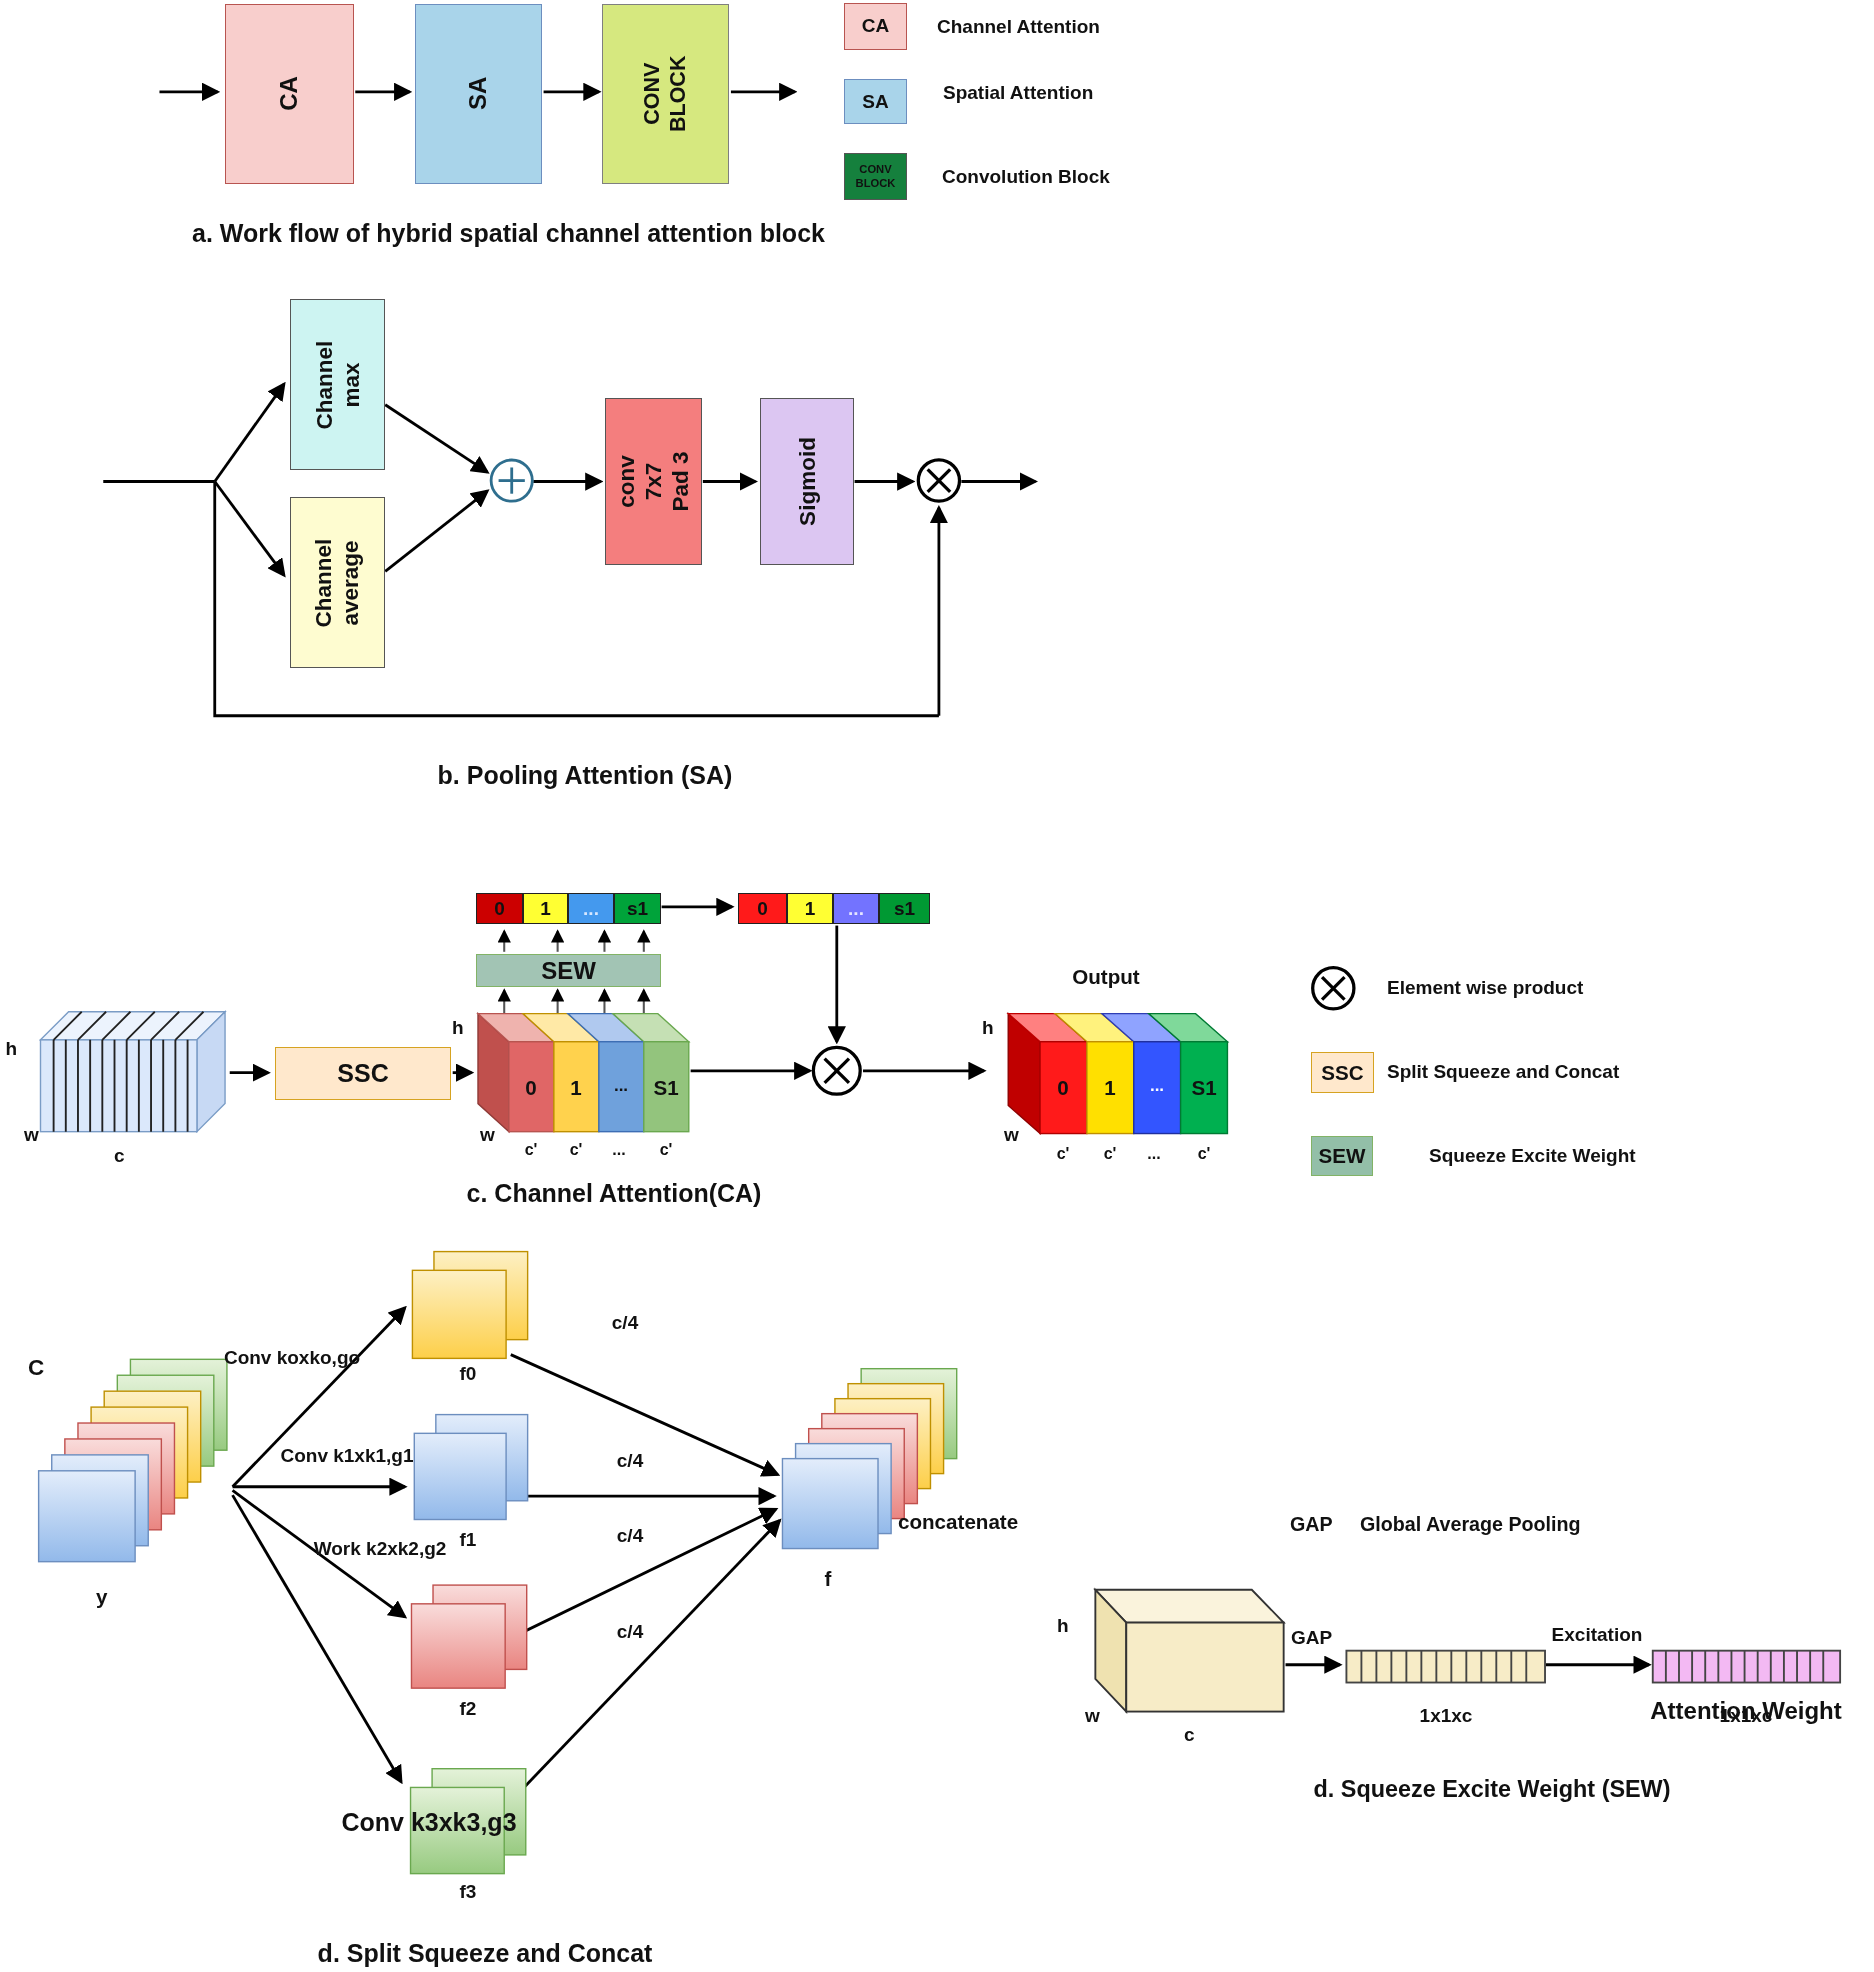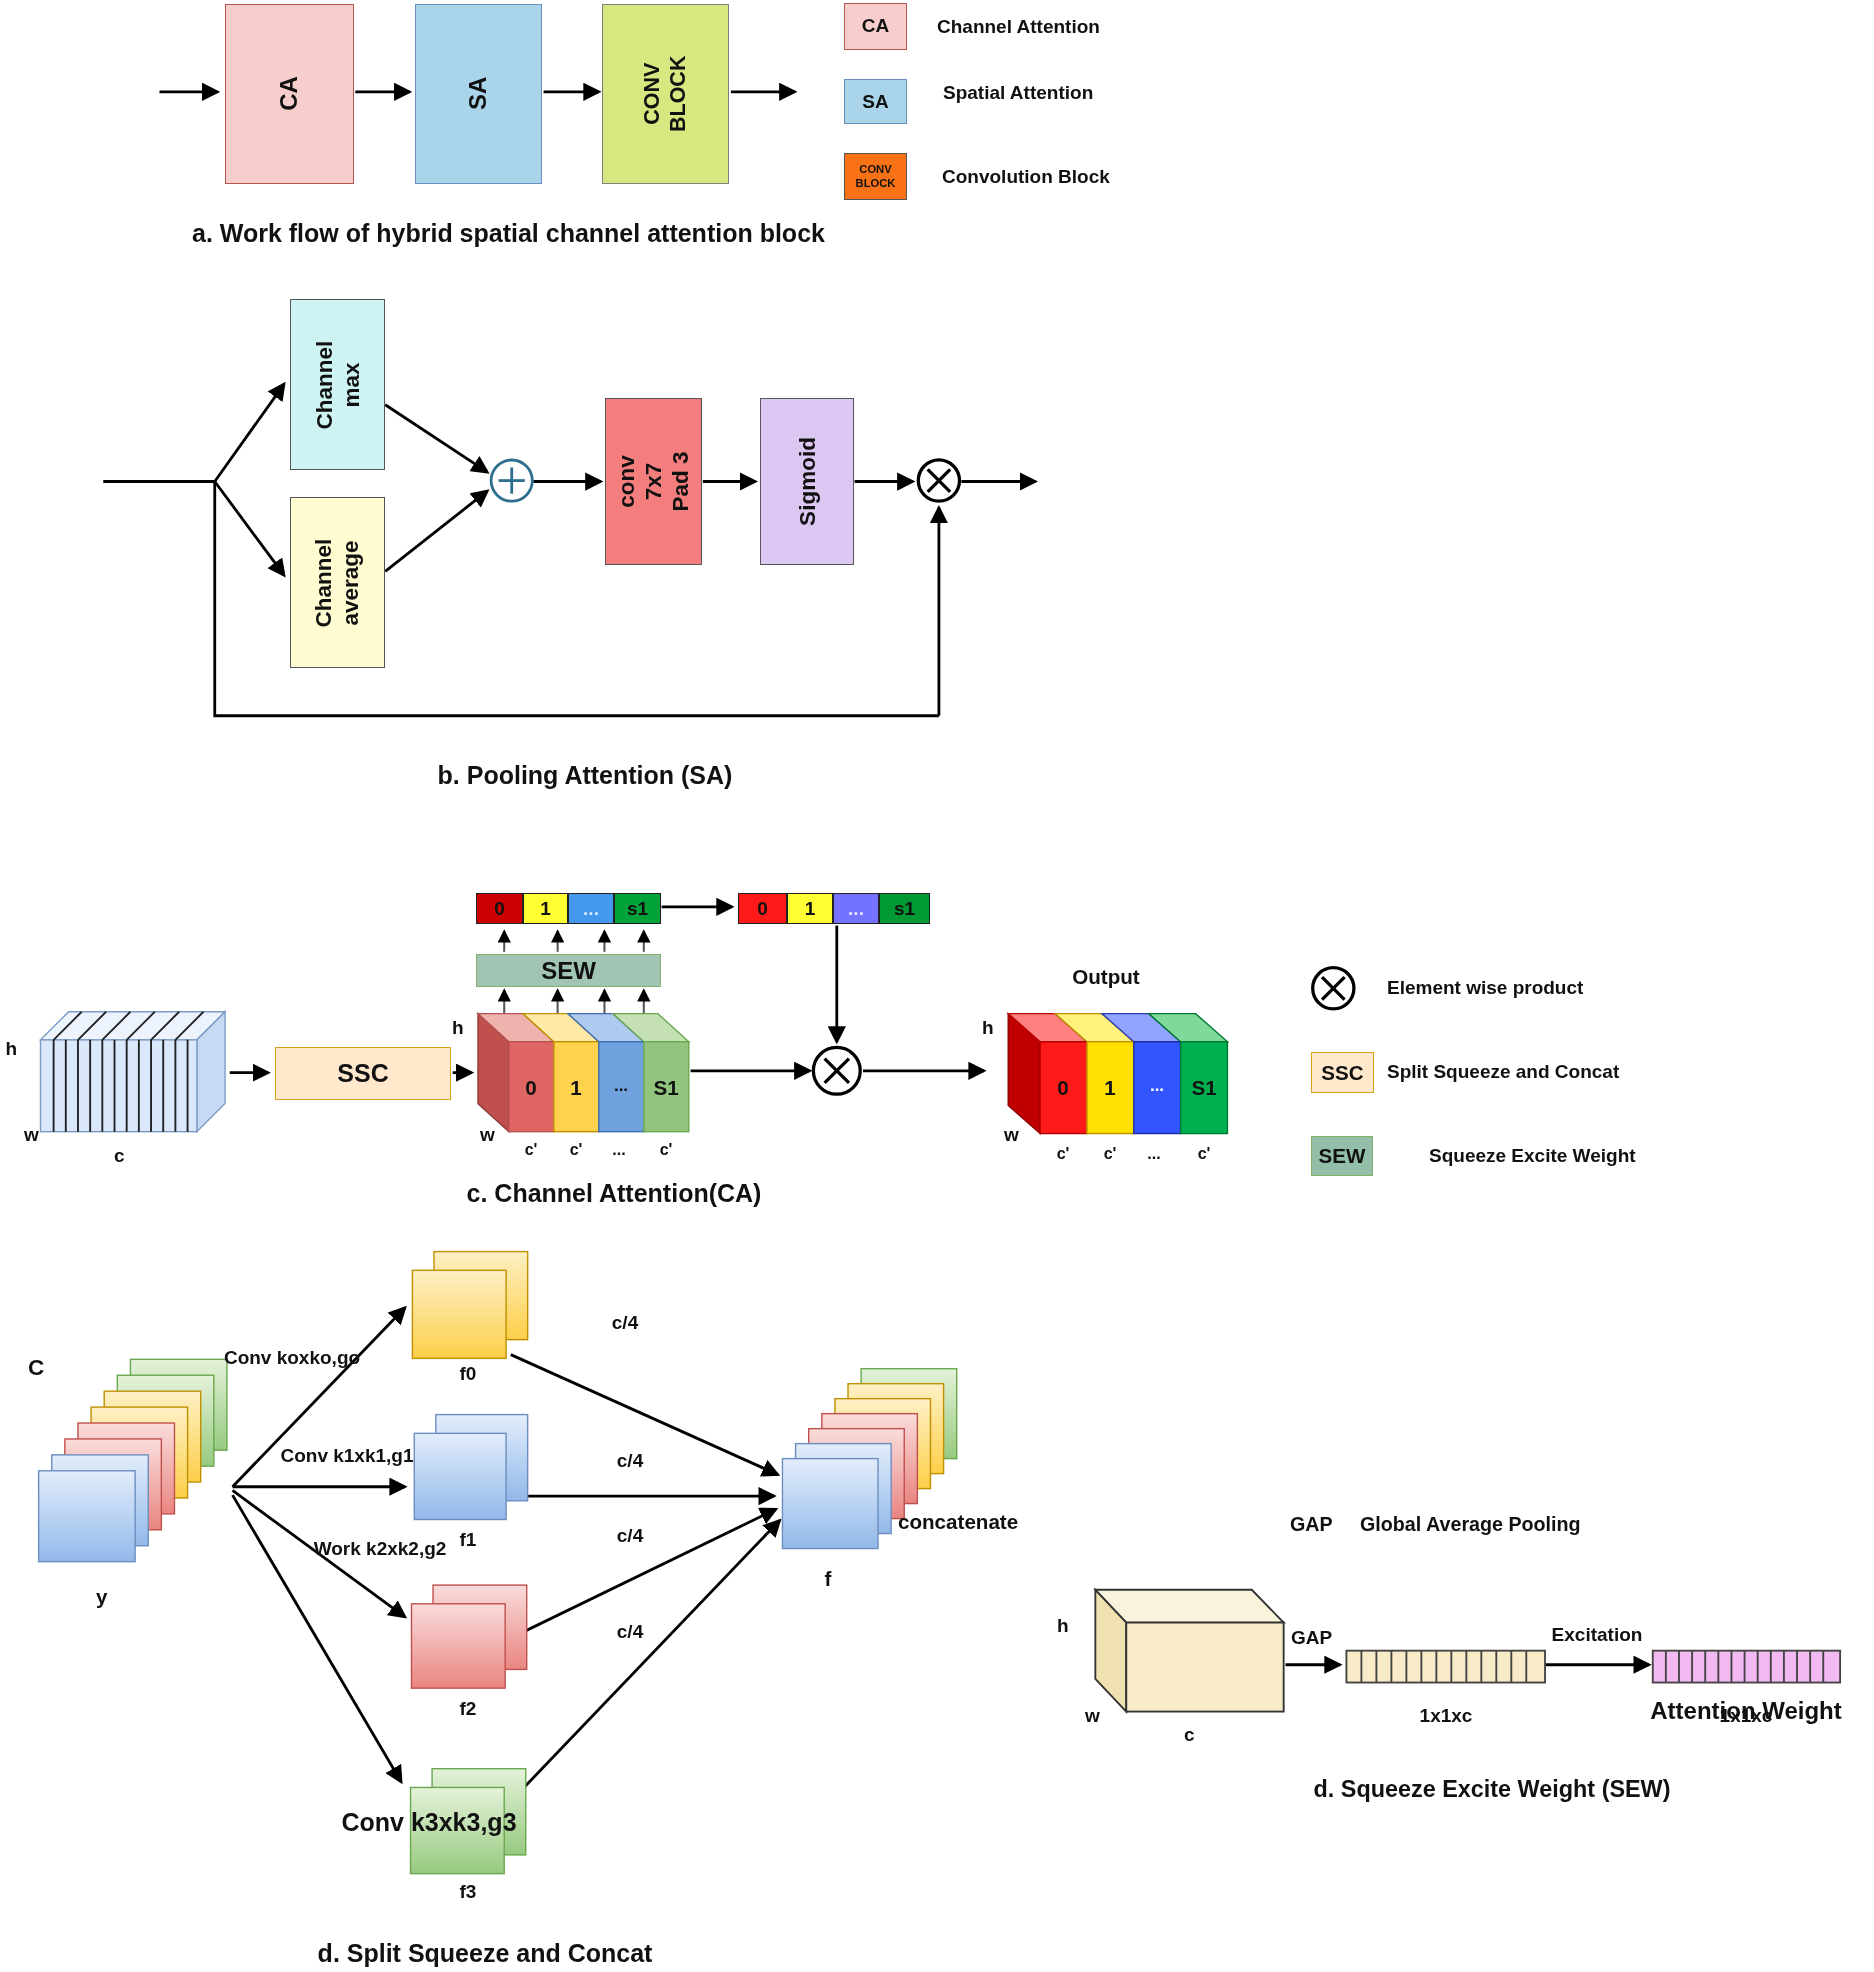--- a/index.html
+++ b/index.html
@@ -216,21 +216,21 @@
 <div class="lbl" style="left:192px;top:219px;font-size:25px;">a. Work flow of hybrid spatial channel attention block</div>
 
 <div class="swatch" style="left:844px;top:2.8px;width:63px;height:47px;background:#f8cecc;border-color:#b85450;font-size:19px;">
   <span>CA</span>
 </div>
 <div class="lbl" style="left:937px;top:16px;font-size:19px;">Channel Attention</div>
 <div class="swatch" style="left:844px;top:79px;width:63px;height:45px;background:#a9d4ea;border-color:#6c8ebf;font-size:19px;">
   <span>SA</span>
 </div>
 <div class="lbl" style="left:943px;top:82px;font-size:19px;">Spatial Attention</div>
-<div class="swatch" style="left:844px;top:153px;width:63px;height:47px;background:#f97316;border-color:#555;font-size:11.2px;">
+<div class="swatch" style="left:844px;top:153px;width:63px;height:47px;background:#15803d;border-color:#555;font-size:11.2px;">
   <span style="white-space:pre-line;text-align:center;line-height:1.2;">CONV
 BLOCK</span>
 </div>
 <div class="lbl" style="left:942px;top:166px;font-size:19px;">Convolution Block</div>
 
 <div class="box" style="left:290px;top:299px;width:95px;height:171px;background:#cdf4f2;border-color:#555;font-size:22.5px;">
   <span class="rot">Channel max</span>
 </div>
 <div class="box" style="left:290px;top:497px;width:95px;height:171px;background:#fefcd0;border-color:#555;font-size:22.5px;">
   <span class="rot">Channel

